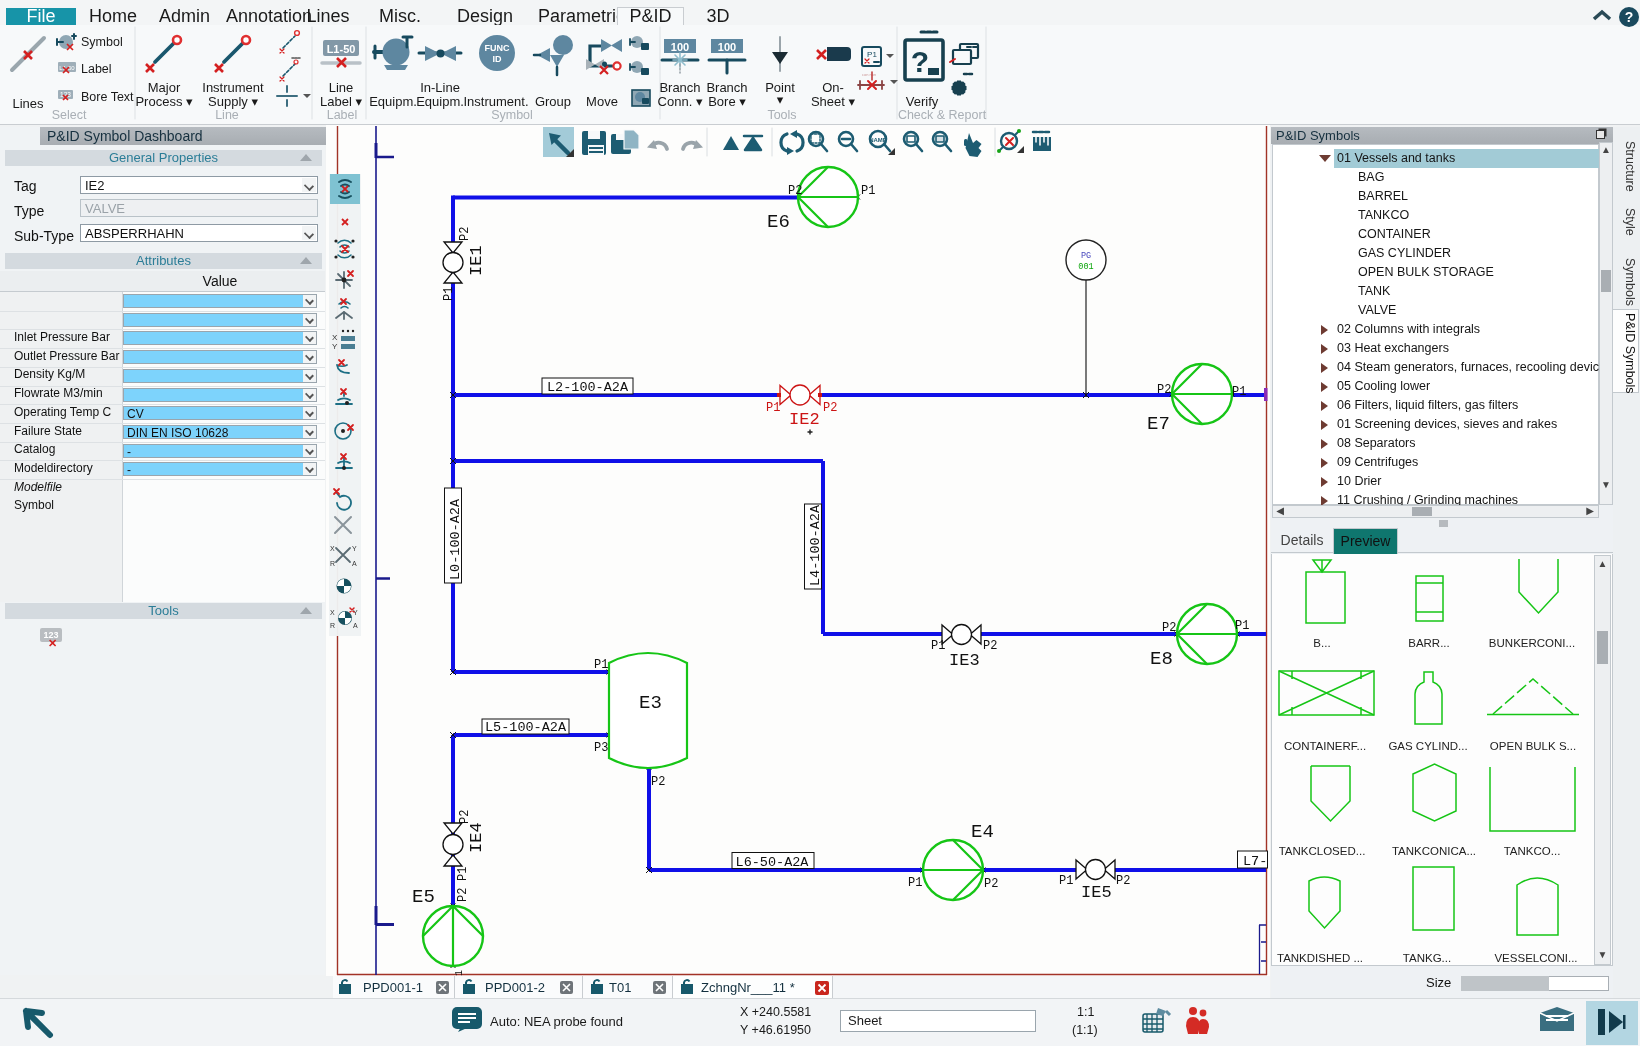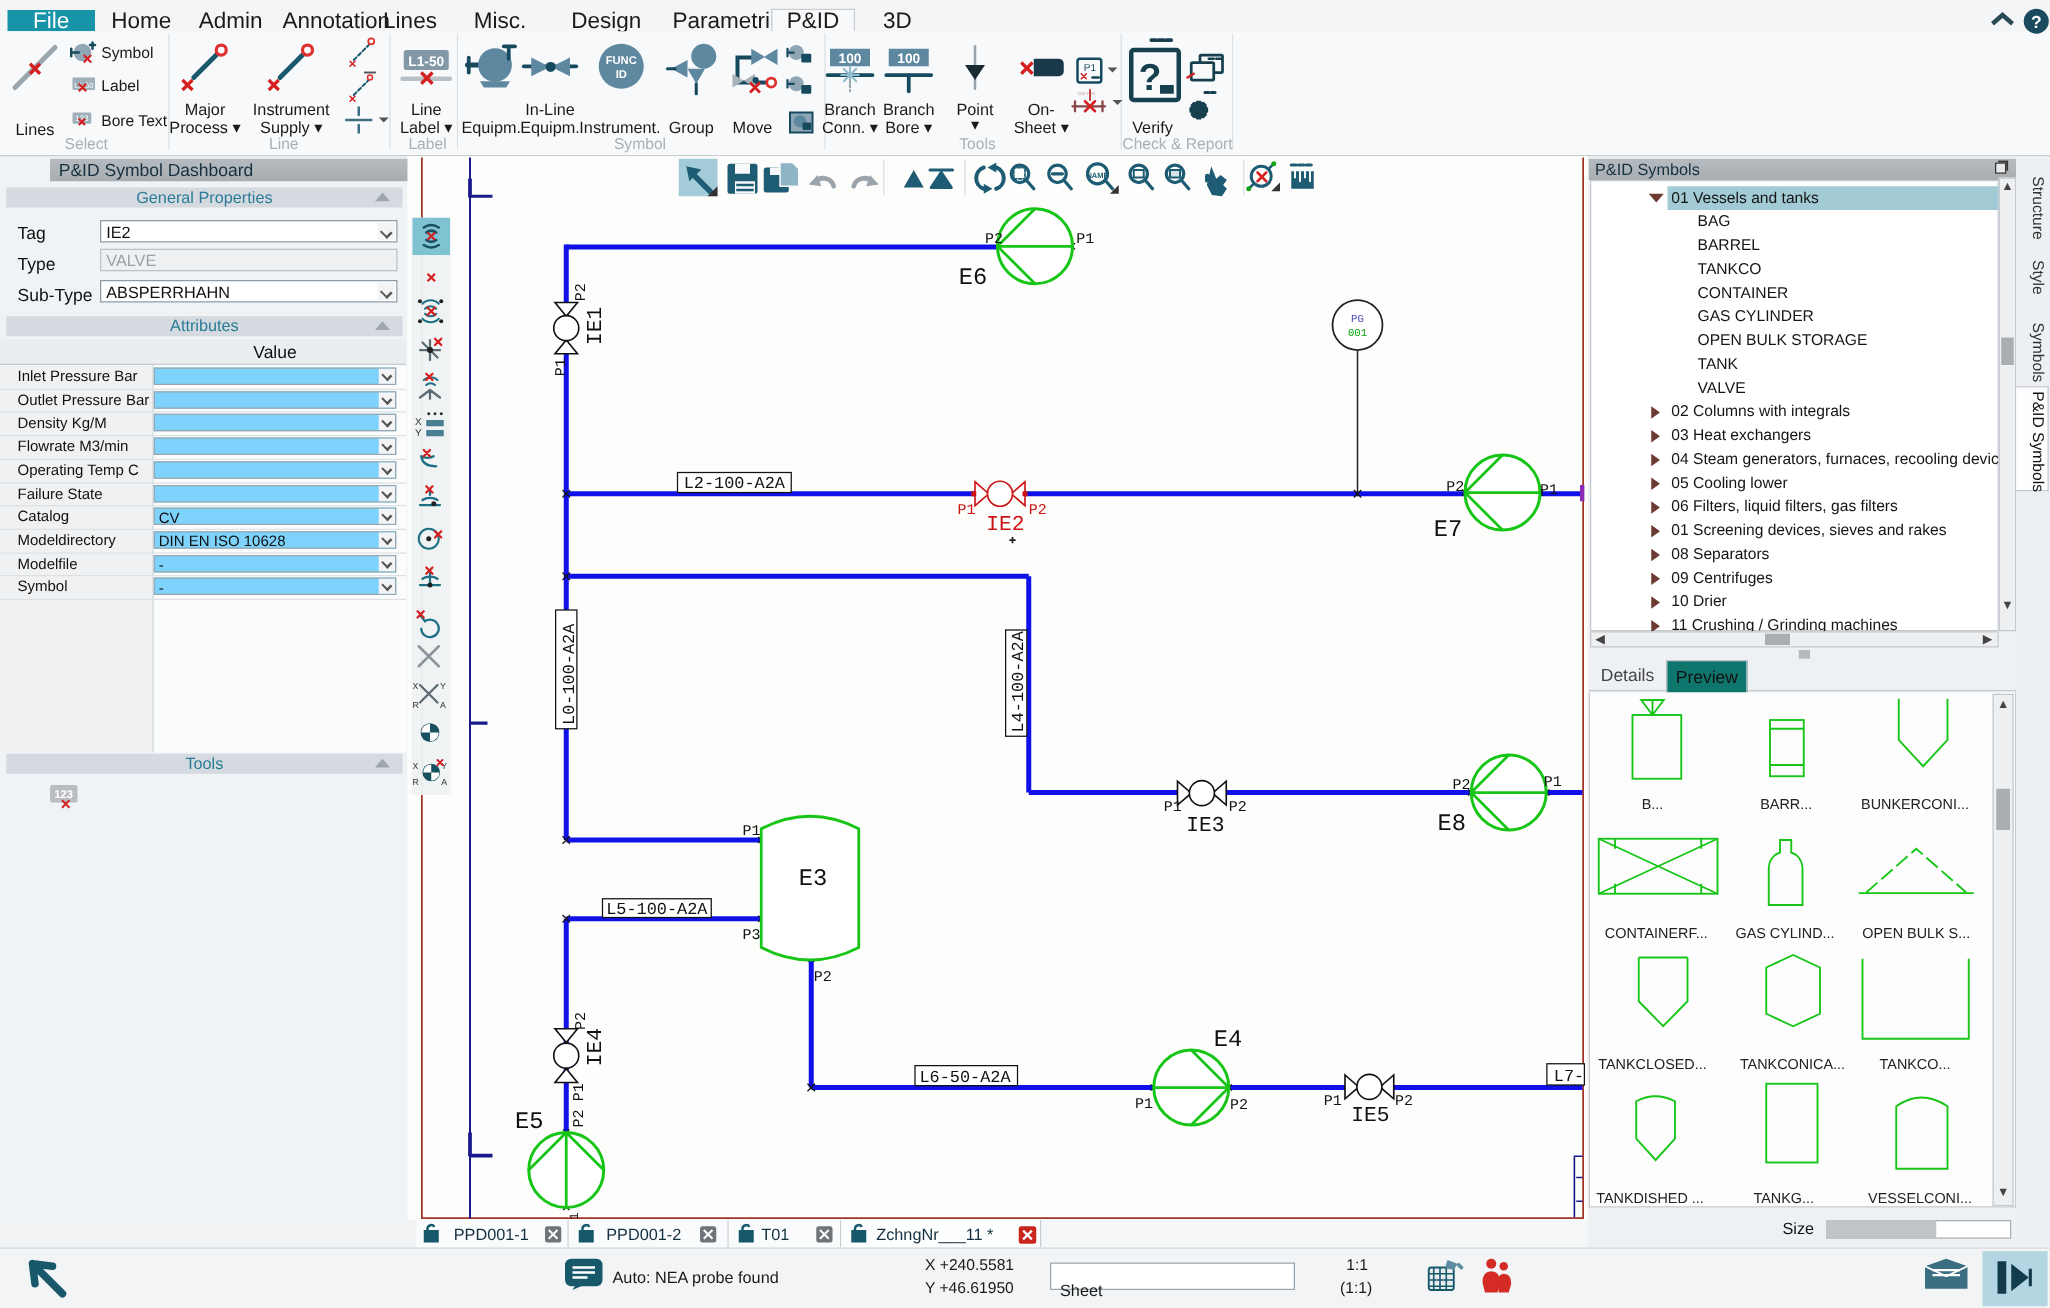--- a/index.html
+++ b/index.html
@@ -15,21 +15,21 @@
   
   #leftpanel { position:absolute; left:0; top:127px; width:325px; height:848px; background:#F0F3F5; }
   #lp-header { position:absolute; left:0; top:0; width:325px; height:18px; background:linear-gradient(#B6BBC0,#A8ADB2); color:#16303F; font-size:14px; padding-left:7px; line-height:19px;margin-left:40px; }
   .secbar { position:absolute; left:5px; width:317px; height:16px; background:#D4DADF; color:#2B7D97; font-size:13px; text-align:center; line-height:16px; }
   .collapse { position:absolute; right:10px; top:4px; width:0; height:0; border-left:6px solid transparent; border-right:6px solid transparent; border-bottom:7px solid #9FA6AC; }
   .fldlabel { position:absolute; left:14px; font-size:14px; color:#111; }
   .combo { position:absolute; left:80px; width:238px; height:18px; background:#FFF; border:1px solid #8E9AA4; }
   .combo .val { position:absolute; left:4px; top:1px; font-size:13px; color:#111; white-space:nowrap; }
   .combo .btn { position:absolute; right:1px; top:1px; width:14px; height:14px; background:#F2F4F5; }
   .combo .btn:after { content:""; position:absolute; left:3px; top:4px; width:6px; height:6px; border-right:2px solid #555; border-bottom:2px solid #555; transform:rotate(45deg) scale(1,0.8); }
-  .attrlabel { position:absolute; left:14px; font-size:12px; color:#111; }
+  .attrlabel { position:absolute; left:14px; font-size:12px; color:#111;margin-top:36px; }
   .attrbox { position:absolute; left:123px; width:194px; height:14px; background:#7dd3fc; border:1px solid #9AA5AD; }
   .attrbox .btn { position:absolute; right:0px; top:0px; width:13px; height:12px; background:#F2F4F5; }
   .attrbox .btn:after { content:""; position:absolute; left:3px; top:2px; width:5px; height:5px; border-right:2px solid #555; border-bottom:2px solid #555; transform:rotate(45deg) scale(1,0.8); }
   .attrbox .val { position:absolute; left:3px; top:0px; font-size:12px; color:#111; white-space:nowrap; }
   
   #canvas { position:absolute; left:326px; top:125px; width:944px; height:851px; background:#FDFDFC; }
   
   #rightpanel { position:absolute; left:1271px; top:127px; width:342px; height:871px; background:#EEF1F4; }
   #rp-header { position:absolute; left:0; top:0; width:342px; height:17px; background:linear-gradient(#B6BBC0,#A8ADB2); color:#16303F; font-size:13px; padding-left:5px; line-height:17px; }
   #tree { position:absolute; left:1px; top:17px; width:327px; height:361px; background:#FFF; border:1px solid #C3C9CE; }
@@ -297,21 +297,21 @@
     <div class="attrlabel" style="top:135px;">Catalog</div>
     <div class="attrbox" style="top:135px;">
         <span class="val">CV</span>
         <span class="btn"></span>
       </div>
     <div class="attrlabel" style="top:154px;">Modeldirectory</div>
     <div class="attrbox" style="top:154px;">
         <span class="val">DIN EN ISO 10628</span>
         <span class="btn"></span>
       </div>
-    <div class="attrlabel" style="top:173px;">Modelfile</div>
+    <div class="attrlabel" style="top:173px;font-style:italic;">Modelfile</div>
     <div class="attrbox" style="top:173px;">
         <span class="val">-</span>
         <span class="btn"></span>
       </div>
     <div class="attrlabel" style="top:191px;">Symbol</div>
     <div class="attrbox" style="top:191px;">
         <span class="val">-</span>
         <span class="btn"></span>
       </div>
     <div class="abs" style="left:0;top:40px;width:325px;height:1px;background:#DDE1E4;"></div>
@@ -725,21 +725,21 @@
   </svg>
   <svg width="36" height="36" viewBox="0 0 36 36" style="position:absolute;left:450px;top:5px;">
     <rect x="2" y="3" width="30" height="22" rx="5" fill="#17596B"></rect>
     <path d="M8,28 l3,-5 6,1 z" fill="#17596B"></path>
     <path d="M8,10 h18 M8,14 h18 M8,18 h12" stroke="#FFF" stroke-width="2"></path>
   </svg>
   <div class="stext" style="left:490px;top:15px;">Auto: NEA probe found</div>
   <div class="stext" style="left:740px;top:6px;font-size:12.5px;">X +240.5581</div>
   <div class="stext" style="left:740px;top:24px;font-size:12.5px;">Y +46.61950</div>
   <div class="abs" style="left:840px;top:11px;width:196px;height:22px;background:#FFF;border:1px solid #9AA5AD;"></div>
-  <div class="stext" style="left:848px;top:26px;">Sheet</div>
+  <div class="stext" style="left:848px;top:14px;">Sheet</div>
   <div class="stext" style="left:1077px;top:6px;font-size:12.5px;">1:1</div>
   <div class="stext" style="left:1072px;top:24px;font-size:12.5px;">(1:1)</div>
   <svg width="34" height="34" viewBox="0 0 34 34" style="position:absolute;left:1140px;top:5px;">
     <rect x="3" y="10" width="20" height="18" rx="2" fill="#E8ECEF" stroke="#17596B" stroke-width="1.5"></rect>
     <path d="M7,10 v18 M12,10 v18 M17,10 v18 M3,15 h20 M3,20 h20 M3,25 h20" stroke="#17596B" stroke-width="1.3"></path>
     <path d="M18,4 l8,3 -3,5 -7,-2 z" fill="#5E8CA0"></path>
     <path d="M26,7 l4,4" stroke="#5E8CA0" stroke-width="3"></path>
   </svg>
   <svg width="30" height="34" viewBox="0 0 30 34" style="position:absolute;left:1183px;top:5px;">
     <circle cx="10" cy="7" r="4" fill="#D42B25"></circle>

